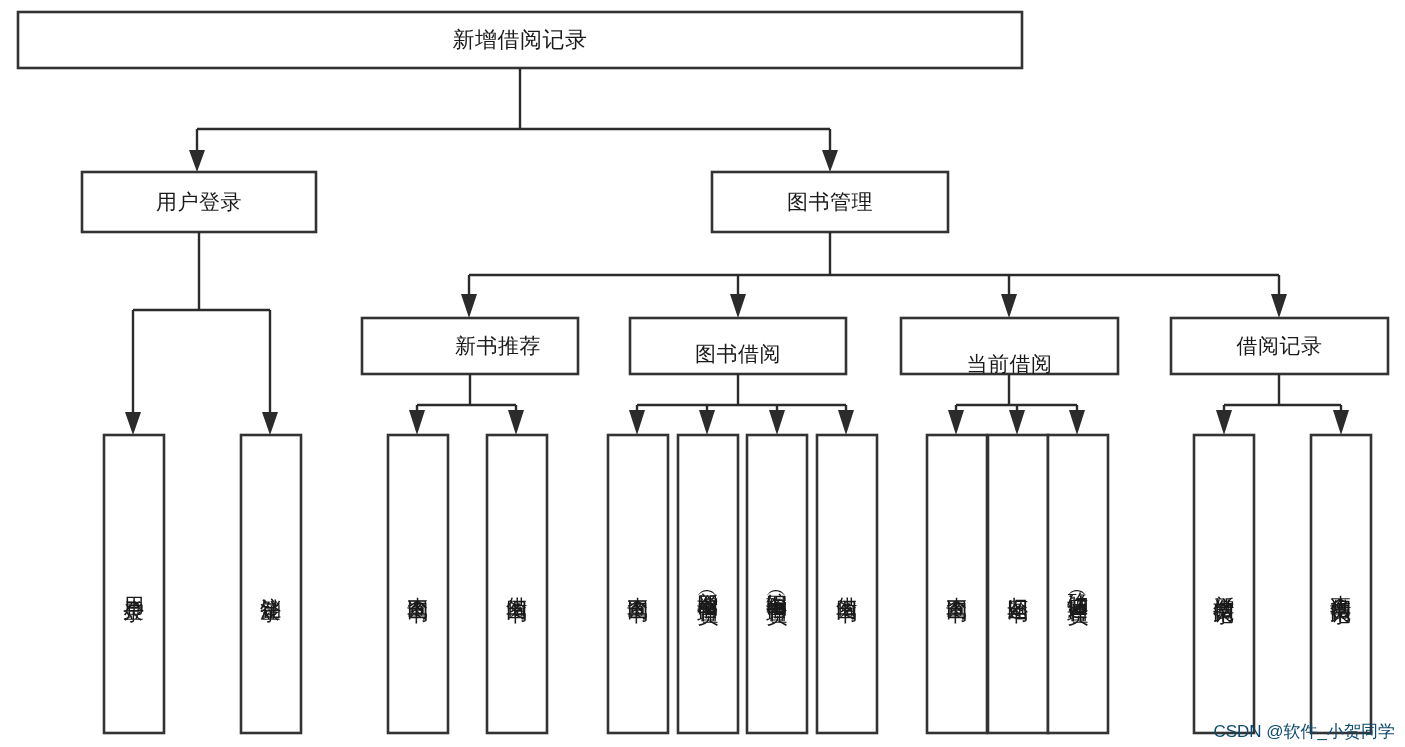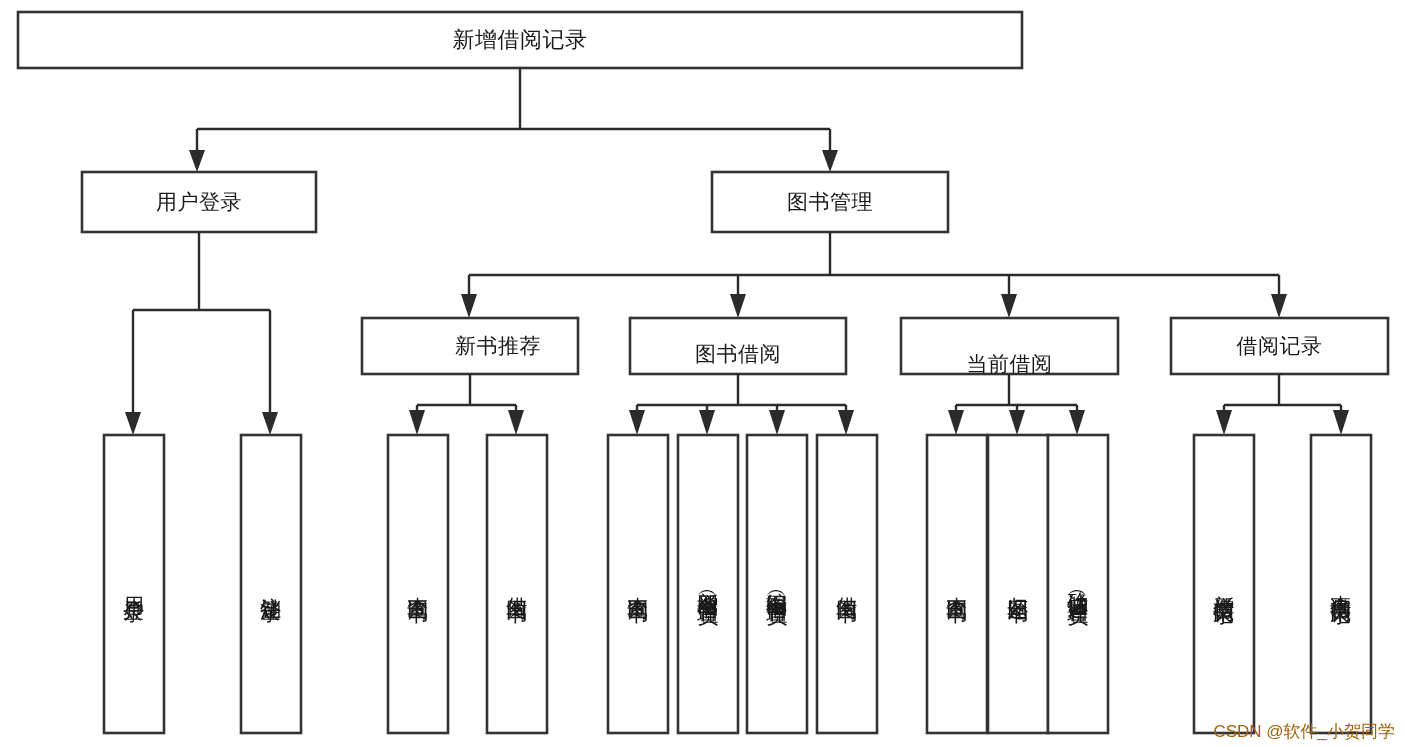--- a/index.html
+++ b/index.html
@@ -63,21 +63,21 @@
     letter-spacing: 2px;
   }
   .node-label.root-label {
     font-size: 22px;
   }
   .watermark {
     position: absolute;
     right: 10px;
     bottom: 4px;
     font-size: 17px;
-    color: #a16207;
+    color: #0c4a6e;
     font-family: "Liberation Sans", "DejaVu Sans", sans-serif;
     white-space: nowrap;
     pointer-events: none;
   }
 </style>
 </head>
 <body>
 
 <div id="diagram-root">
 

